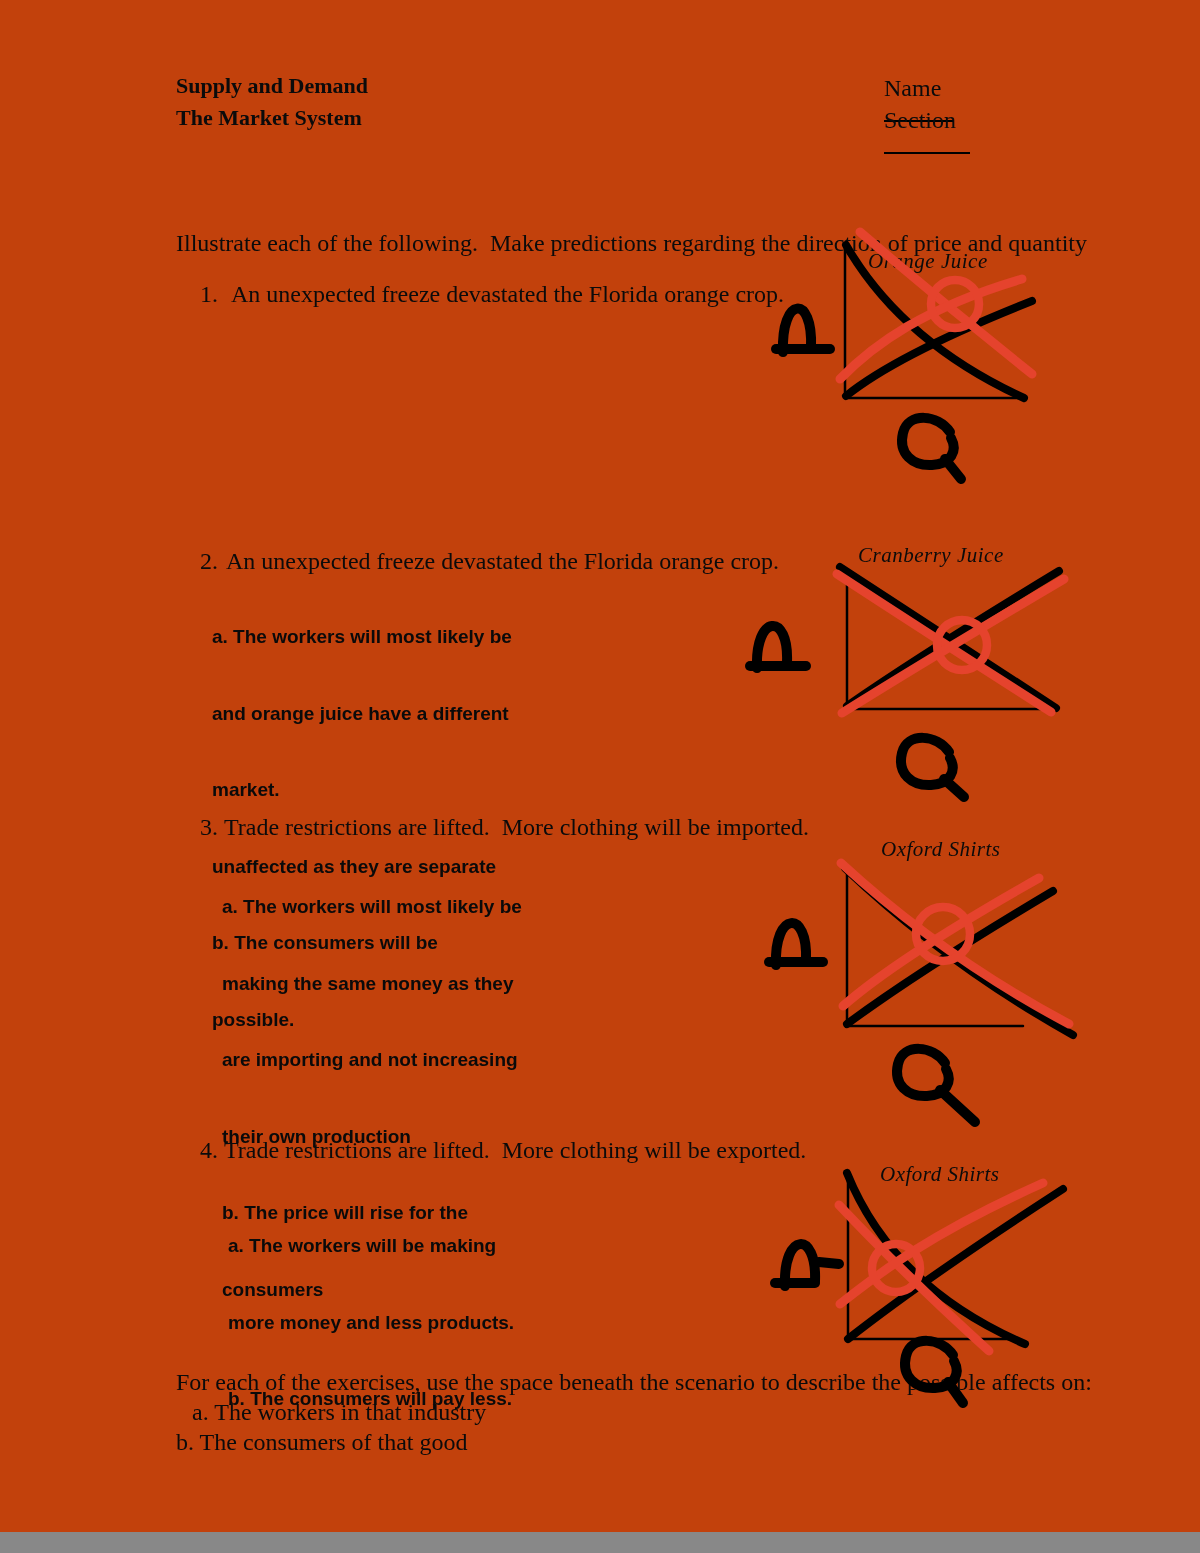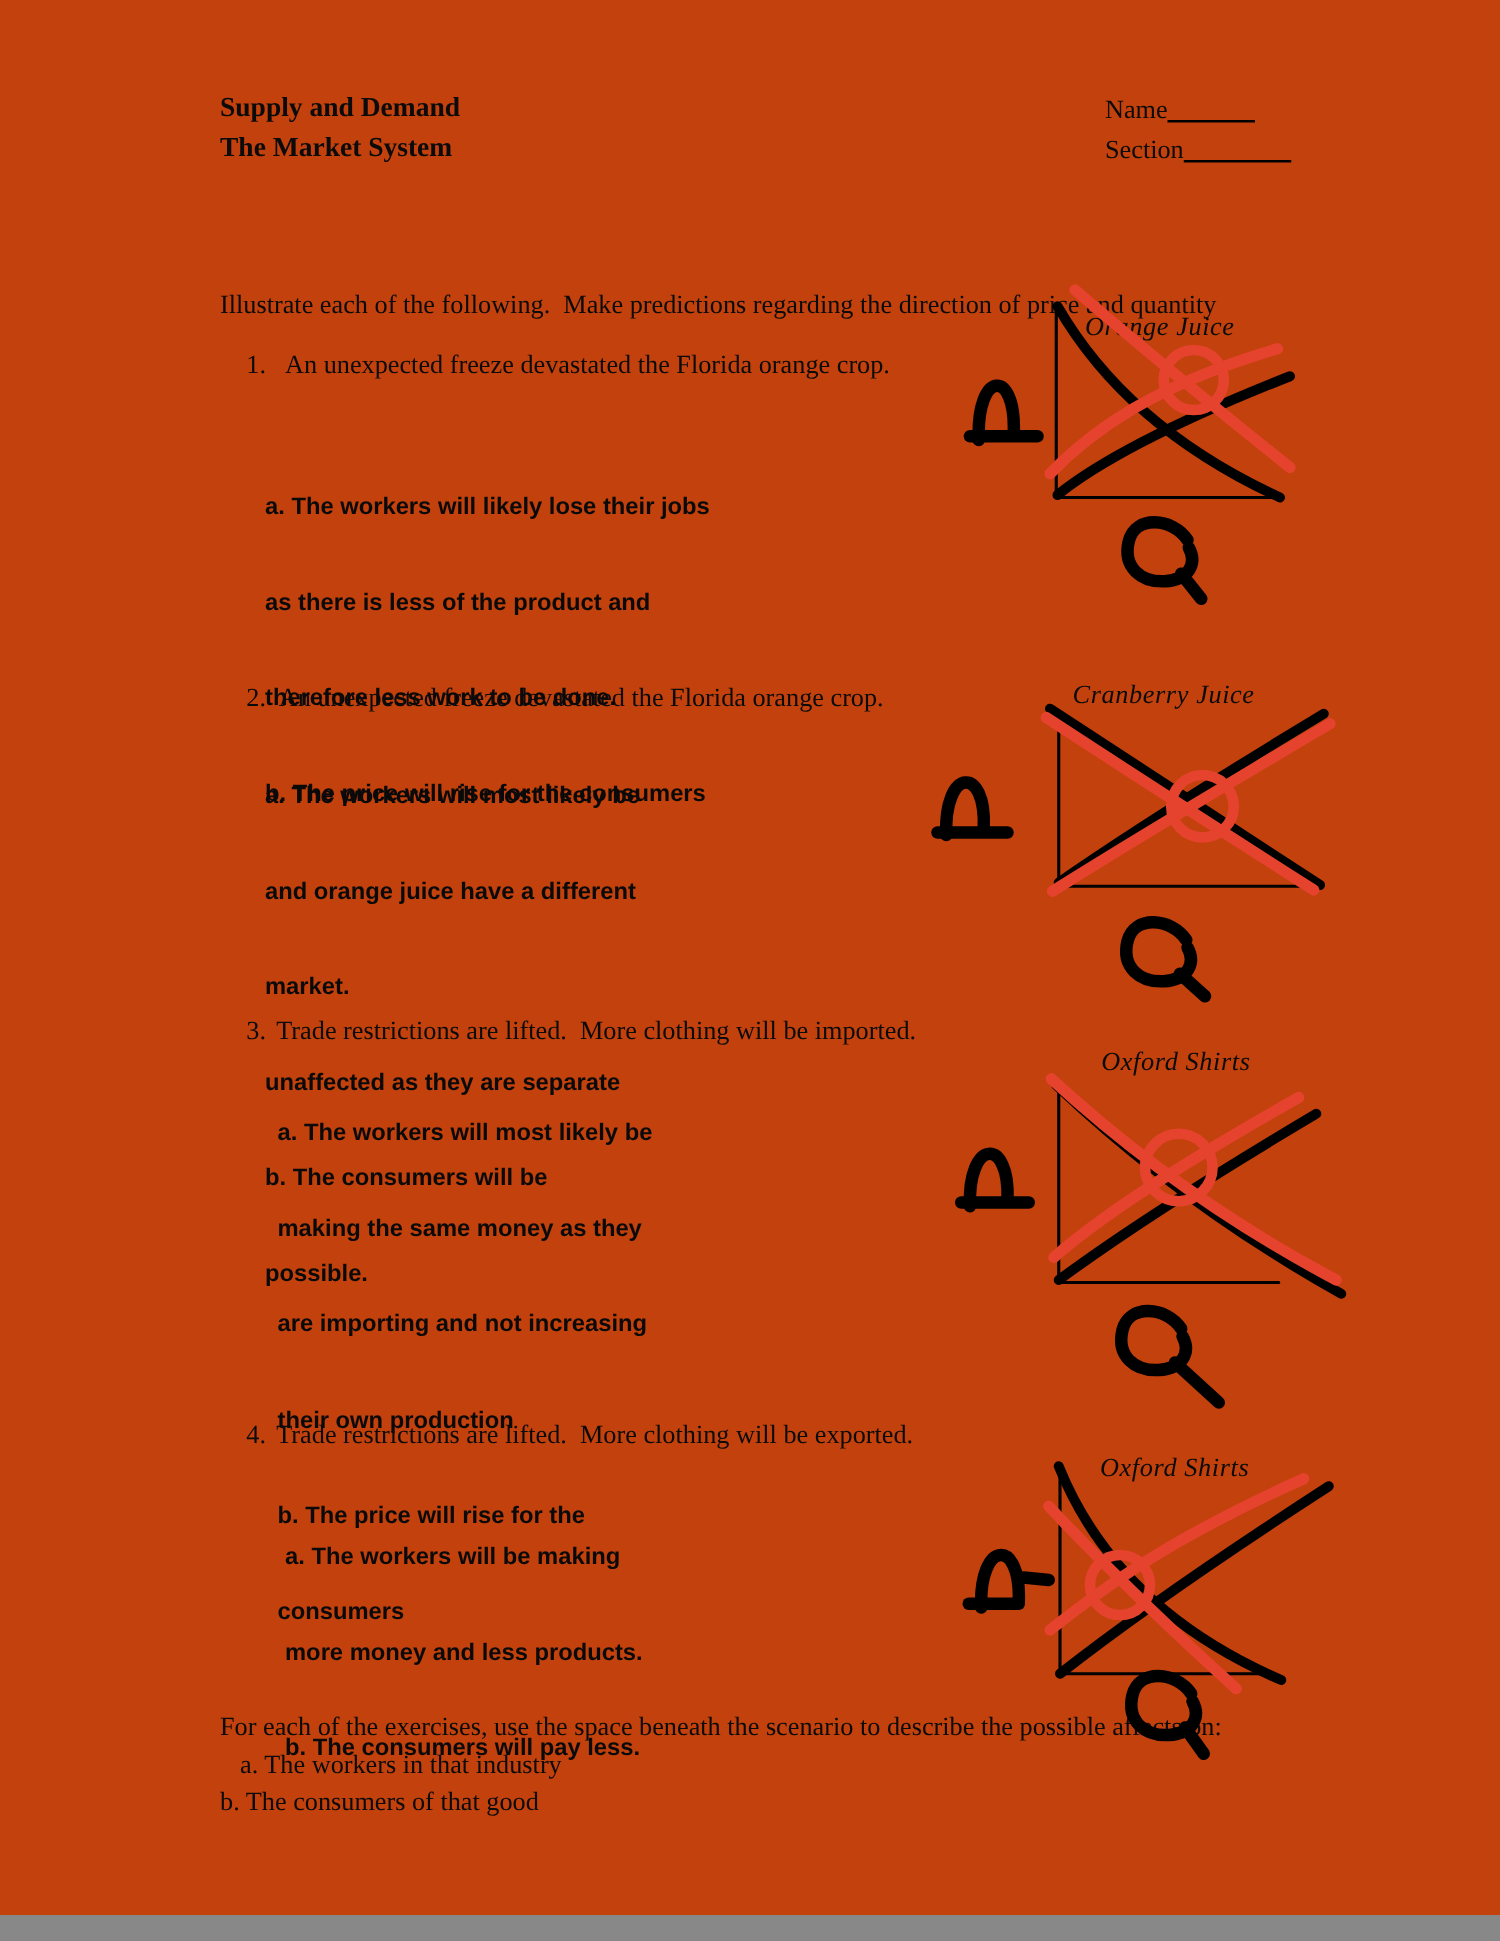--- a/index.html
+++ b/index.html
@@ -1,19 +1,19 @@
 <!DOCTYPE html>
 <html><head>
 <meta charset="utf-8">
 <style>
   html,body{margin:0;padding:0;background:#888;}
   .page{position:relative;width:1200px;height:1532px;background:#c2410c;overflow:hidden;
         font-family:"Liberation Serif",serif;color:#0b0b0b;}
   .abs{position:absolute;}
-  .serif{font-family:"Liberation Serif",serif;font-size:21px;white-space:pre;}
+  .serif{font-family:"Liberation Serif",serif;font-size:24px;white-space:pre;flex-direction:column;}
   .serif-bold{font-family:"Liberation Serif",serif;font-size:22px;font-weight:bold;white-space:pre;}
   .intro{line-height:32px;}
   .answer{font-family:"Liberation Sans",sans-serif;font-size:19px;font-weight:bold;
           line-height:25.5px;white-space:pre;color:#0a0a0a;}
   .graph-title{font-family:"Liberation Serif",serif;font-style:italic;font-size:21px;
                letter-spacing:0.5px;white-space:pre;z-index:2;}
   .fieldrow{display:flex;align-items:baseline;}
   .uline{display:inline-block;border-bottom:2px solid #000;height:14px;transform:translateY(4px);}
   .w70{width:70px;} .w86{width:86px;}
   .num{display:inline-block;}
@@ -39,26 +39,20 @@
   <div class="abs serif fieldrow" style="left:884px;top:107px">
     <span>Section</span><span class="uline w86"></span>
   </div>
 
   <div class="abs serif intro" style="left:176px;top:163px">
     <div>Illustrate each of the following.  Make predictions regarding the direction of price and quantity</div>
   </div>
 
   <div class="abs serif" style="left:176px;top:254px">
     <span class="num n31">1.</span><span>An unexpected freeze devastated the Florida orange crop.</span>
-  </div>
-  <div class="abs answer" style="left:212px;top:342px">
-    <div>a. The workers will likely lose their jobs</div>
-    <div>as there is less of the product and</div>
-    <div>therefore less work to be done.</div>
-    <div>b. The price will rise for the consumers</div>
   </div>
   <div class="abs graph-title" style="left:868px;top:249px">Orange Juice</div>
   <svg class="graph" style="left:752px;top:222px" width="320" height="280" viewBox="0 0 320 280">
     <polyline class="ink axis" points="93,22 93,176 270,176"></polyline>
     <path class="ink curve" d="M 94 23 Q 150 120 272 176"></path>
     <path class="ink curve" d="M 94 174 Q 146 132 280 79"></path>
     <path class="red" d="M 108 10 Q 192 82 280 152" stroke="#e5432d"></path>
     <path class="red" d="M 88 157 C 122 122 172 86 270 57" stroke="#e5432d"></path>
     <circle cx="203" cy="82" r="24" fill="none" stroke-width="8.5" stroke="#e5432d"></circle>
     <g class="ink letter" aria-label="P">

